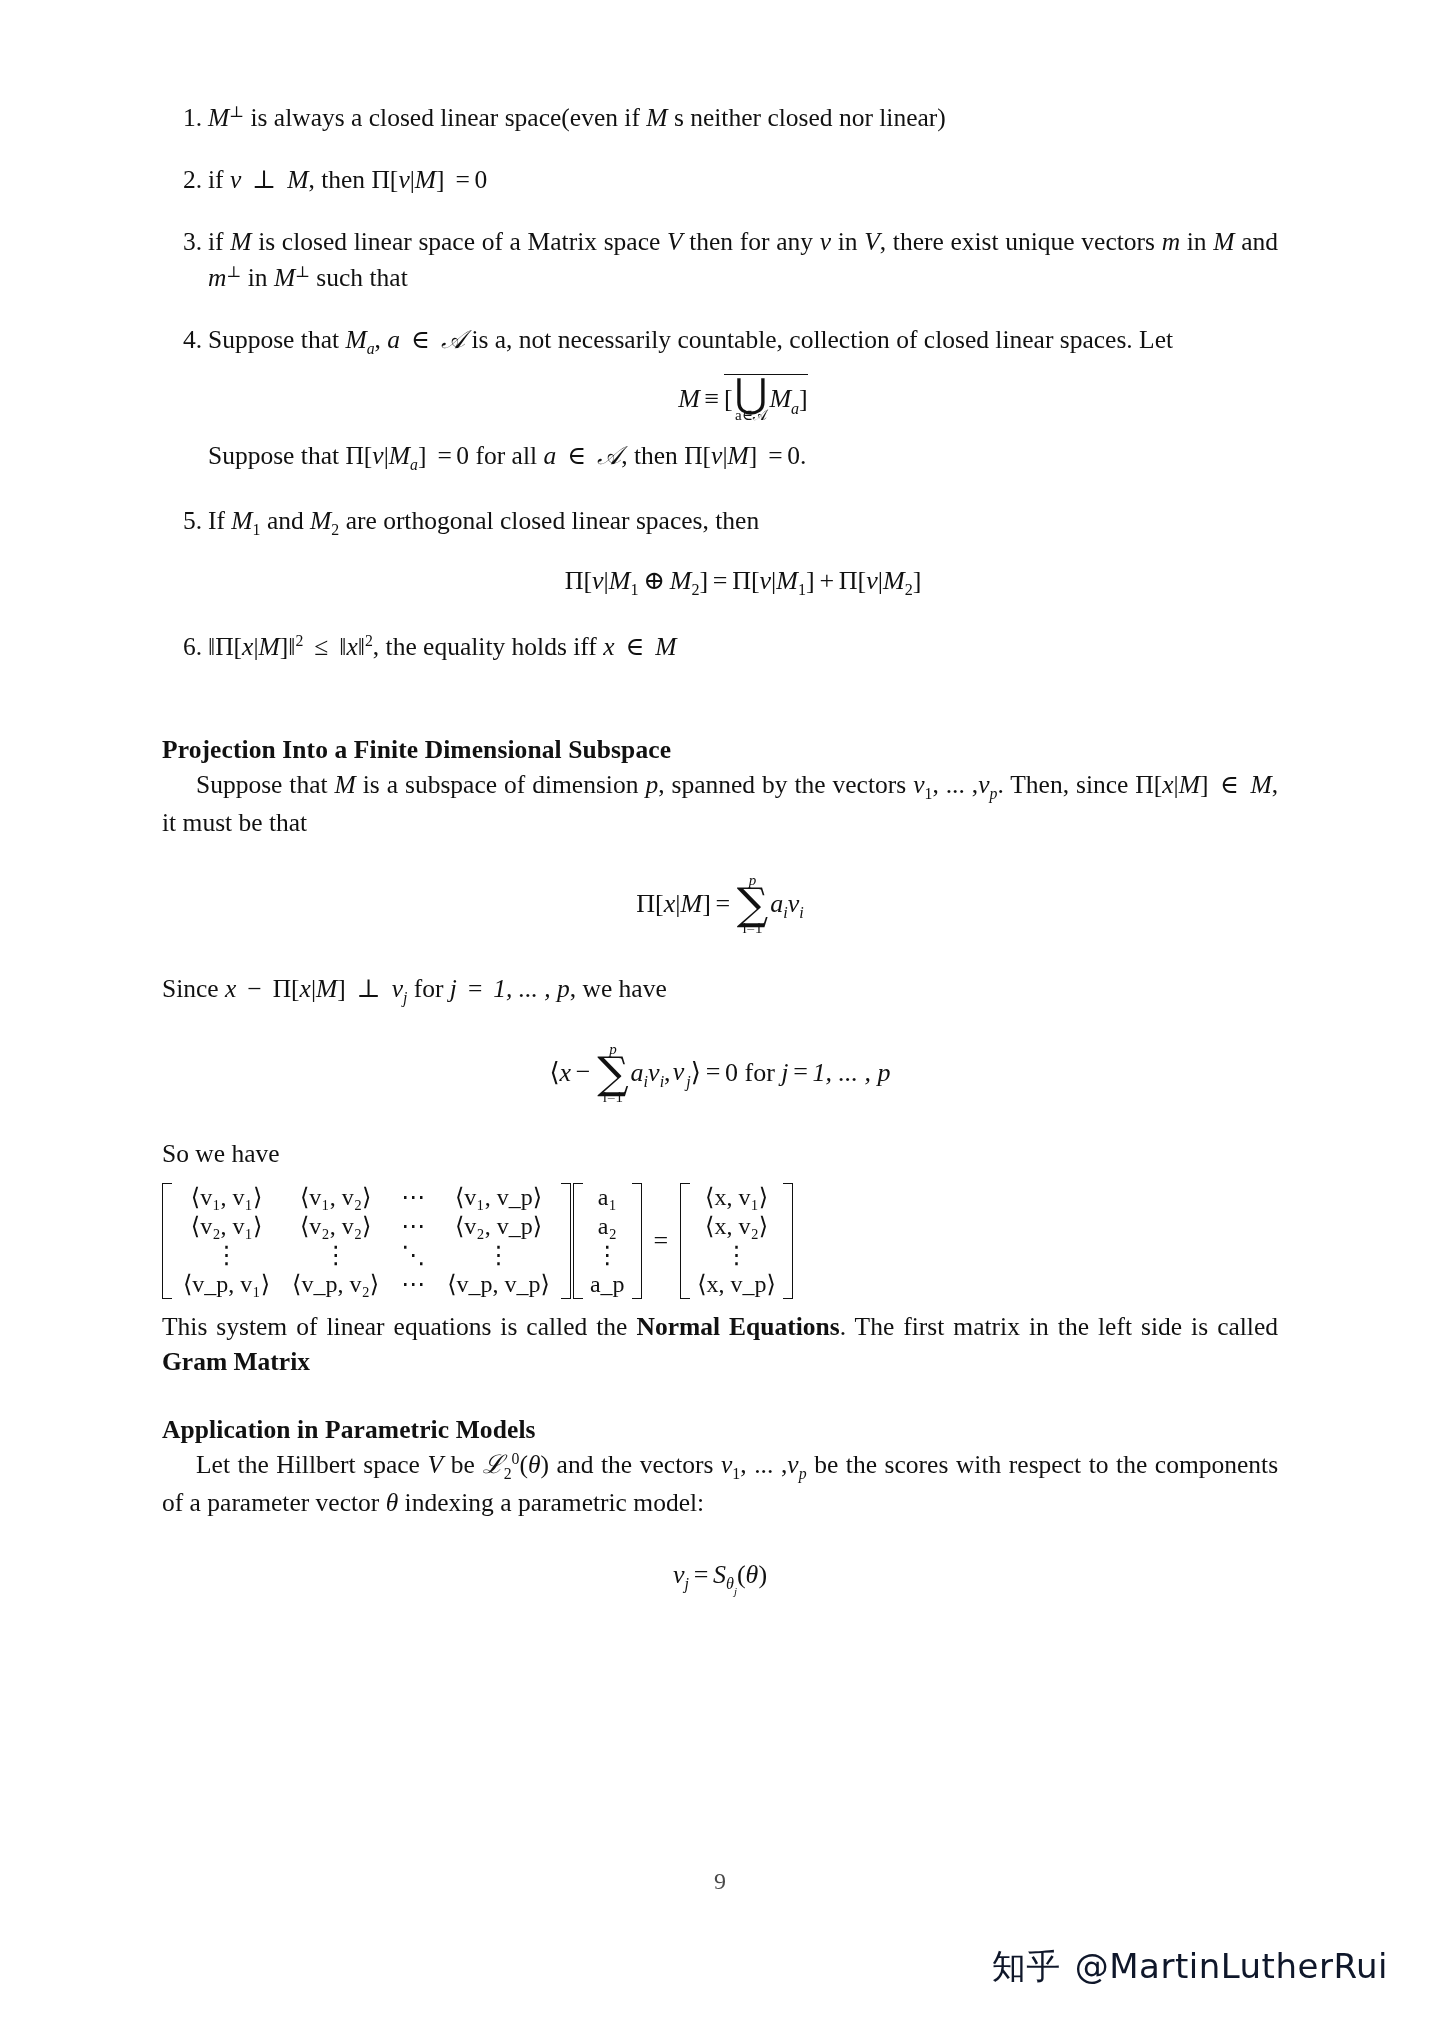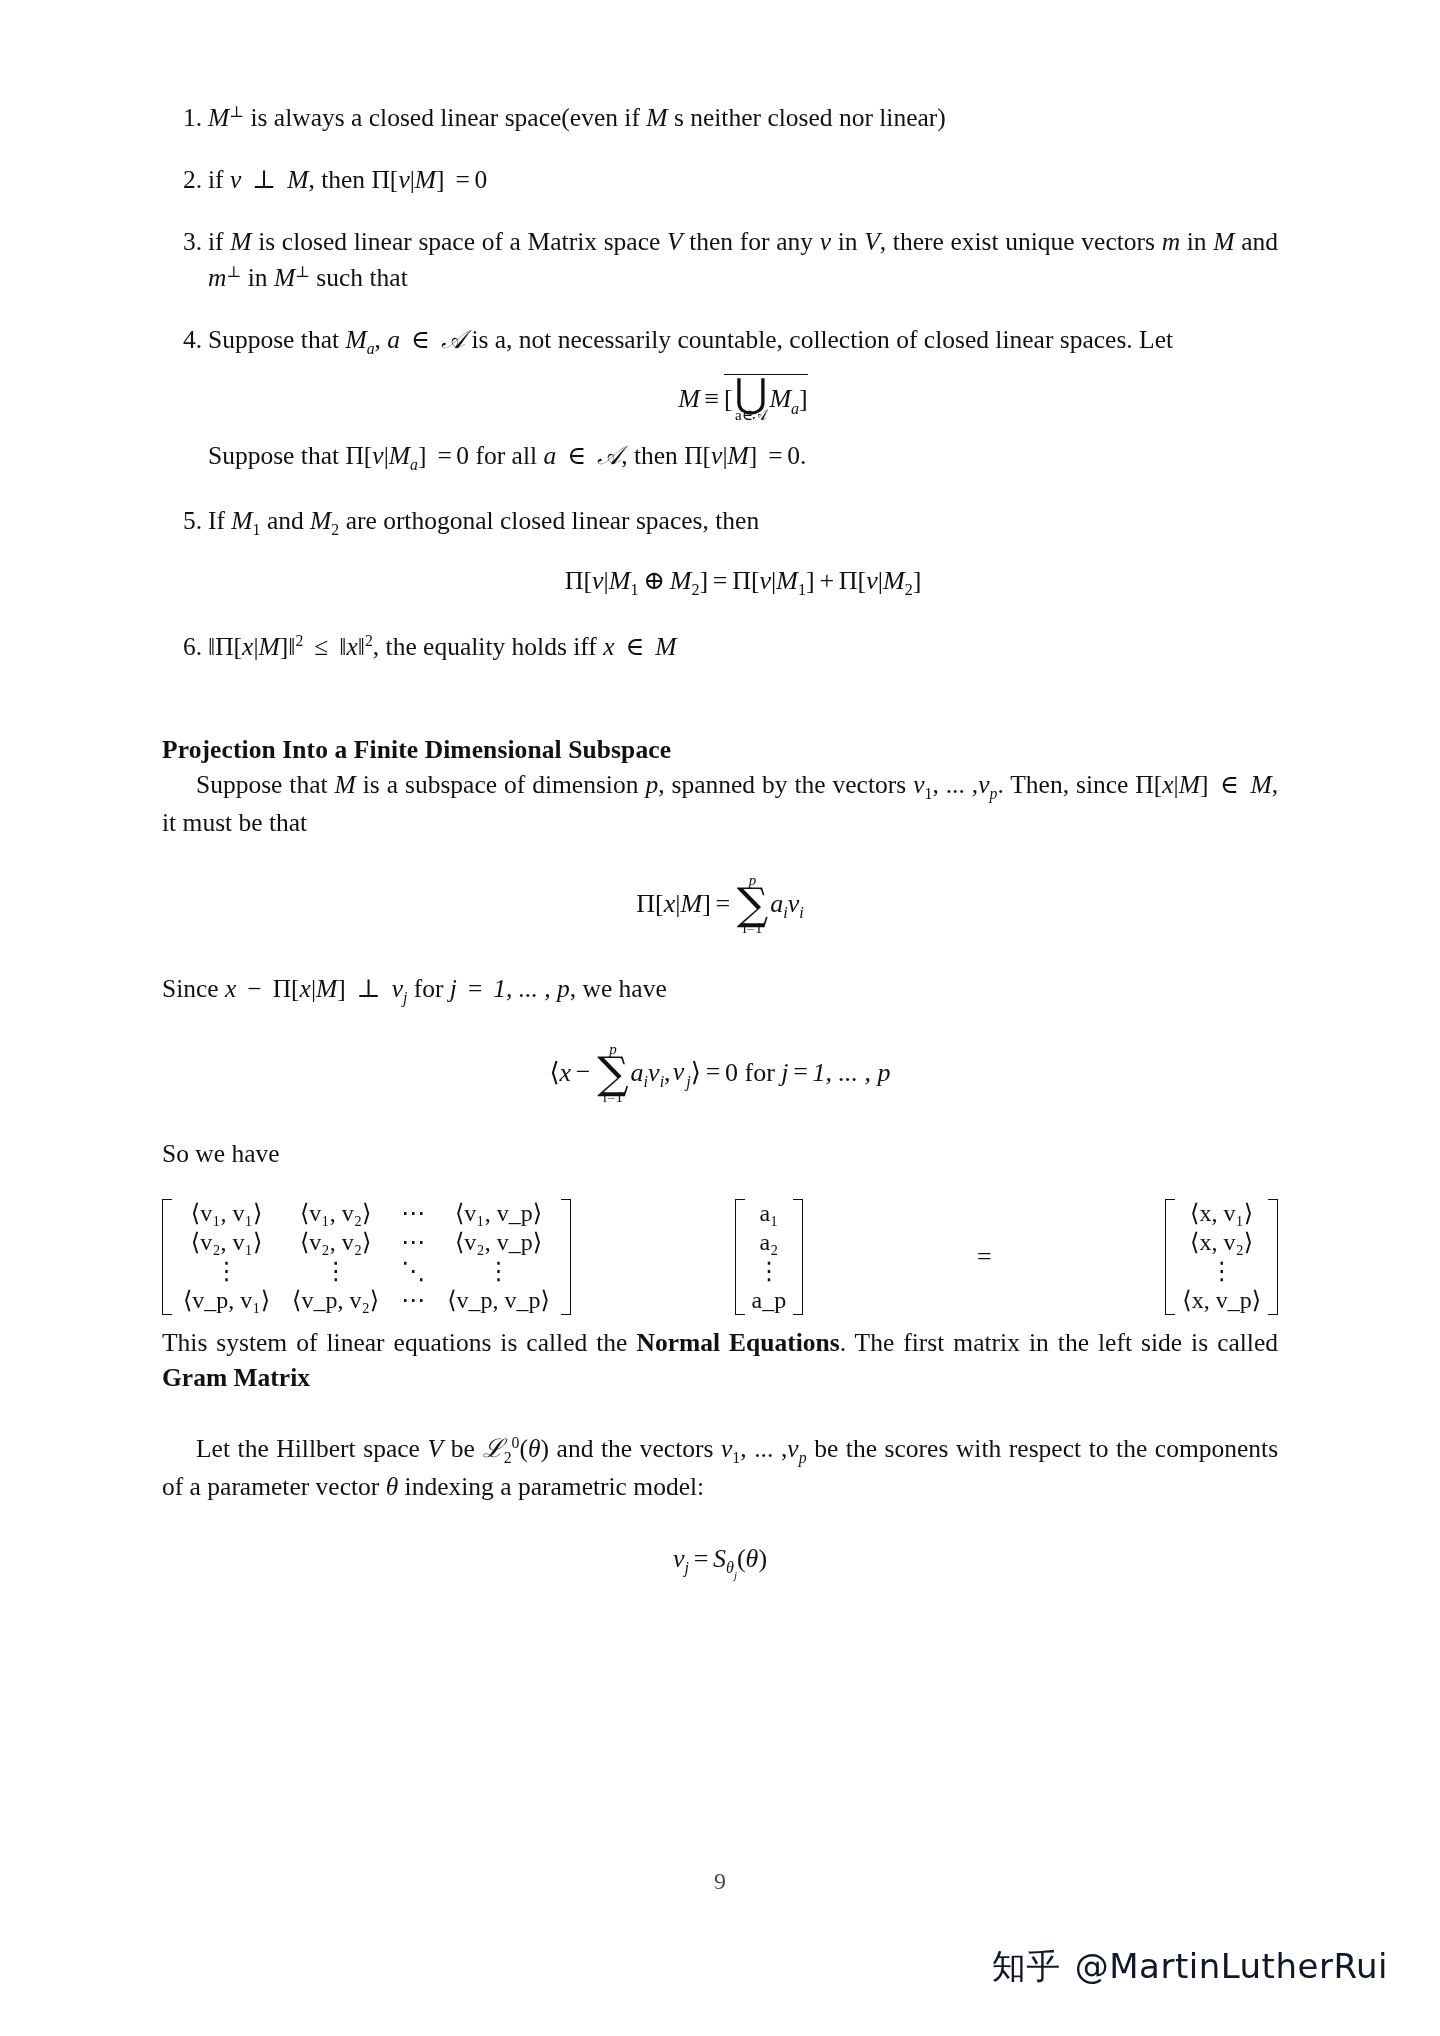--- a/index.html
+++ b/index.html
@@ -129,23 +129,23 @@
     display: inline-block;
     border-top: 1.6px solid #111;
     padding-top: 3px;
     line-height: 1;
   }
 
   
   .matrix-eq {
     display: flex;
     align-items: center;
-    justify-content: space-between;
+    justify-content: flex-start;
     gap: 2px;
-    margin: 28px 0 10px 0;
+    margin: 12px 0 10px 0;
     font-size: 25px;
   }
   .bracket {
     display: inline-flex;
     align-items: stretch;
   }
   .bracket .bar {
     width: 9px;
     border-top: 1.7px solid #111;
     border-bottom: 1.7px solid #111;
@@ -405,20 +405,21 @@
         <span class="bar right"></span>
       </span>
     </div>
 
     <p class="body"><span>This system of linear equations is called the</span>
       <b class="strong">Normal Equations</b><span>. The first matrix in the left side is called</span>
       <b class="strong">Gram Matrix</b></p>
 
     <div class="smallgap" style="height:36px;"></div>
 
+    <h3 class="sec">Application in Parametric Models</h3>
 
     <p class="body indent"><span>Let the Hillbert space</span>
       <span class="mi">V</span>
       <span>be</span>
       <span class="mcal">ℒ</span><span class="subn">2</span><span class="sup">0</span><span class="mn">(</span><span class="mi">θ</span><span class="mn">)</span>
       <span>and the vectors</span>
       <span class="mi">v</span><span class="subn">1</span><span>, ... ,</span><span class="mi">v</span><span class="sub">p</span>
       <span>be the scores with respect to the components of a parameter vector</span>
       <span class="mi">θ</span>
       <span>indexing a parametric model:</span>

